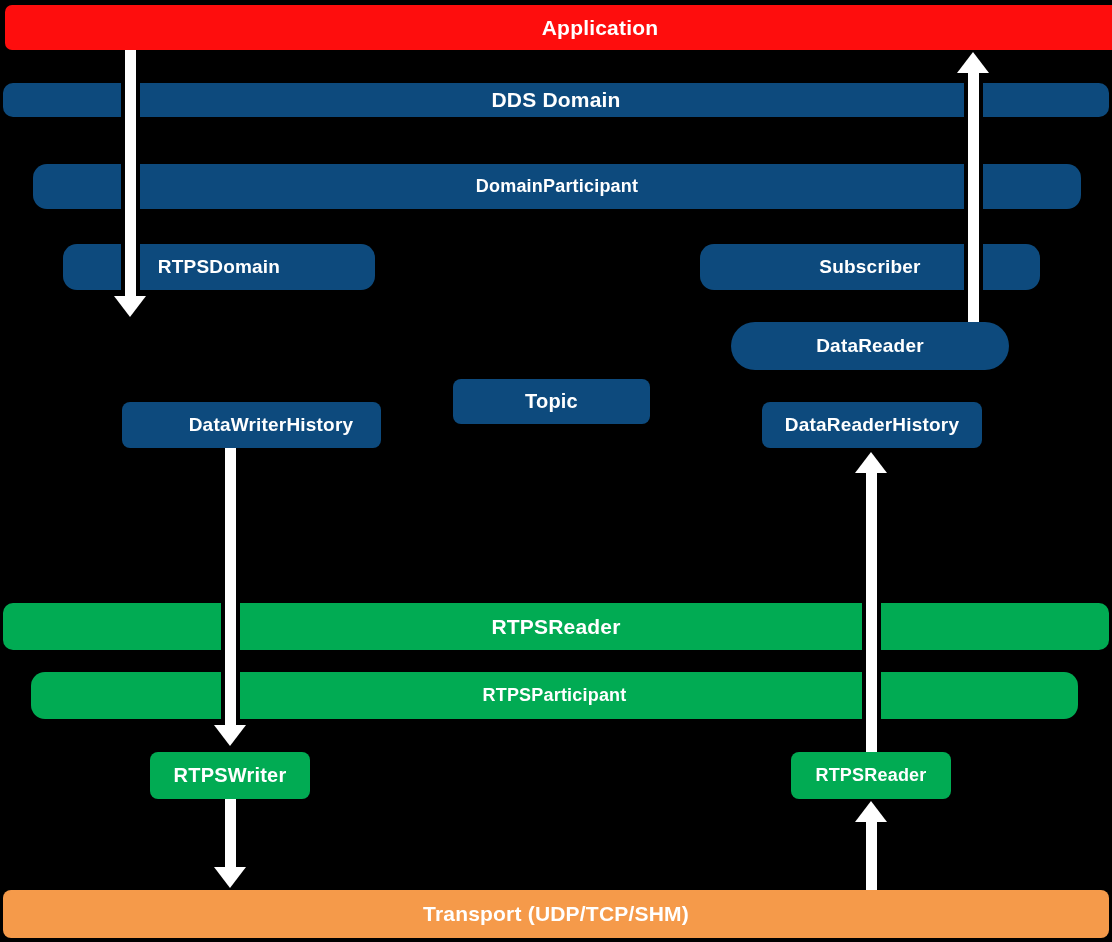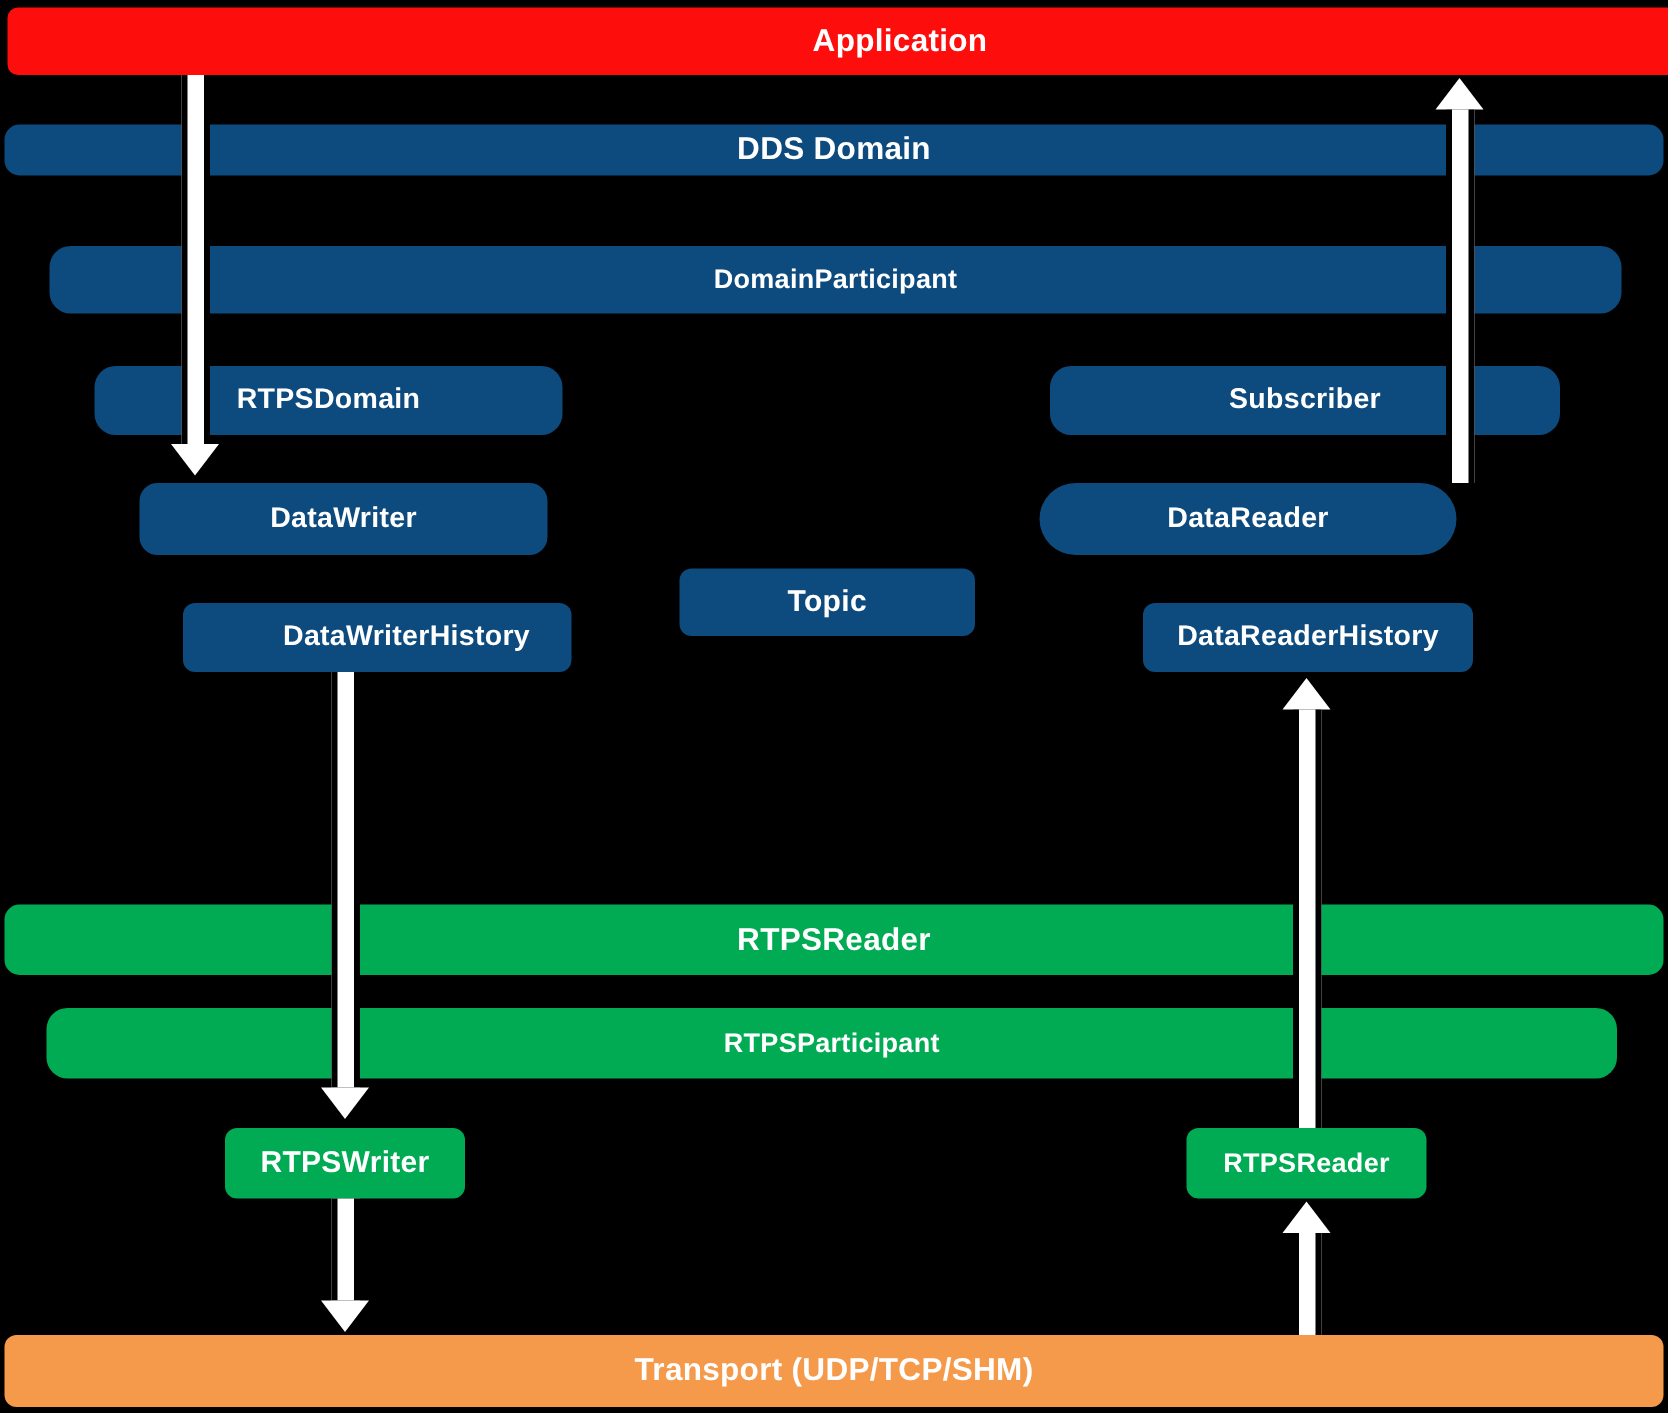--- a/index.html
+++ b/index.html
@@ -22,21 +22,21 @@
   }
   .dds  { background: #0d4a7d; }
   .rtps { background: #01ab53; }
 
   #application         { left: 5px;   top: 5px;   width: 1102px; height: 45px; background: #fe0d0d; border-radius: 7px;  font-size: 21px; padding-left: 44px; }
   #dds-domain          { left: 3px;   top: 83px;  width: 1106px; height: 34px; border-radius: 10px; font-size: 21px; }
   #domain-participant  { left: 33px;  top: 164px; width: 1048px; height: 45px; border-radius: 14px; font-size: 18px; }
   #publisher           { left: 63px;  top: 244px; width: 312px;  height: 46px; border-radius: 14px; font-size: 19px; }
   #subscriber          { left: 700px; top: 244px; width: 340px;  height: 46px; border-radius: 14px; font-size: 19px; }
   #data-writer         { left: 93px;  top: 322px; width: 272px;  height: 48px; border-radius: 12px; font-size: 19px; }
-  #data-reader         { left: 693px; top: 322px; width: 278px;  height: 48px; border-radius: 24px; font-size: 19px; }
+  #data-reader         { left: 731px; top: 322px; width: 278px;  height: 48px; border-radius: 24px; font-size: 19px; }
   #topic               { left: 453px; top: 379px; width: 197px;  height: 45px; border-radius: 8px;  font-size: 20px; }
   #data-writer-history { left: 122px; top: 402px; width: 220px;  height: 46px; border-radius: 8px;  font-size: 19px; padding-left: 39px; }
   #data-reader-history { left: 762px; top: 402px; width: 220px;  height: 46px; border-radius: 8px;  font-size: 19px; }
   #rtps-domain         { left: 3px;   top: 603px; width: 1106px; height: 47px; border-radius: 10px; font-size: 21px; }
   #rtps-participant    { left: 31px;  top: 672px; width: 1047px; height: 47px; border-radius: 14px; font-size: 18px; }
   #rtps-writer         { left: 150px; top: 752px; width: 160px;  height: 47px; border-radius: 8px;  font-size: 20px; }
   #rtps-reader         { left: 791px; top: 752px; width: 160px;  height: 47px; border-radius: 8px;  font-size: 18px; }
   #transport           { left: 3px;   top: 890px; width: 1106px; height: 48px; background: #f59a4a; border-radius: 8px; font-size: 21px; }
 
   
@@ -69,21 +69,20 @@
 <body>
 
 <div class="diagram">
 
   <div class="node" id="application">Application</div>
 
   <div class="node dds" id="dds-domain">DDS Domain</div>
   <div class="node dds" id="domain-participant">DomainParticipant</div>
   <div class="node dds" id="publisher">RTPSDomain</div>
   <div class="node dds" id="subscriber">Subscriber</div>
-  <div class="node dds" id="data-writer">DataWriter</div>
   <div class="node dds" id="data-reader">DataReader</div>
   <div class="node dds" id="topic">Topic</div>
   <div class="node dds" id="data-writer-history">DataWriterHistory</div>
   <div class="node dds" id="data-reader-history">DataReaderHistory</div>
 
   <div class="node rtps" id="rtps-domain">RTPSReader</div>
   <div class="node rtps" id="rtps-participant">RTPSParticipant</div>
   <div class="node rtps" id="rtps-writer">RTPSWriter</div>
   <div class="node rtps" id="rtps-reader">RTPSReader</div>
 

